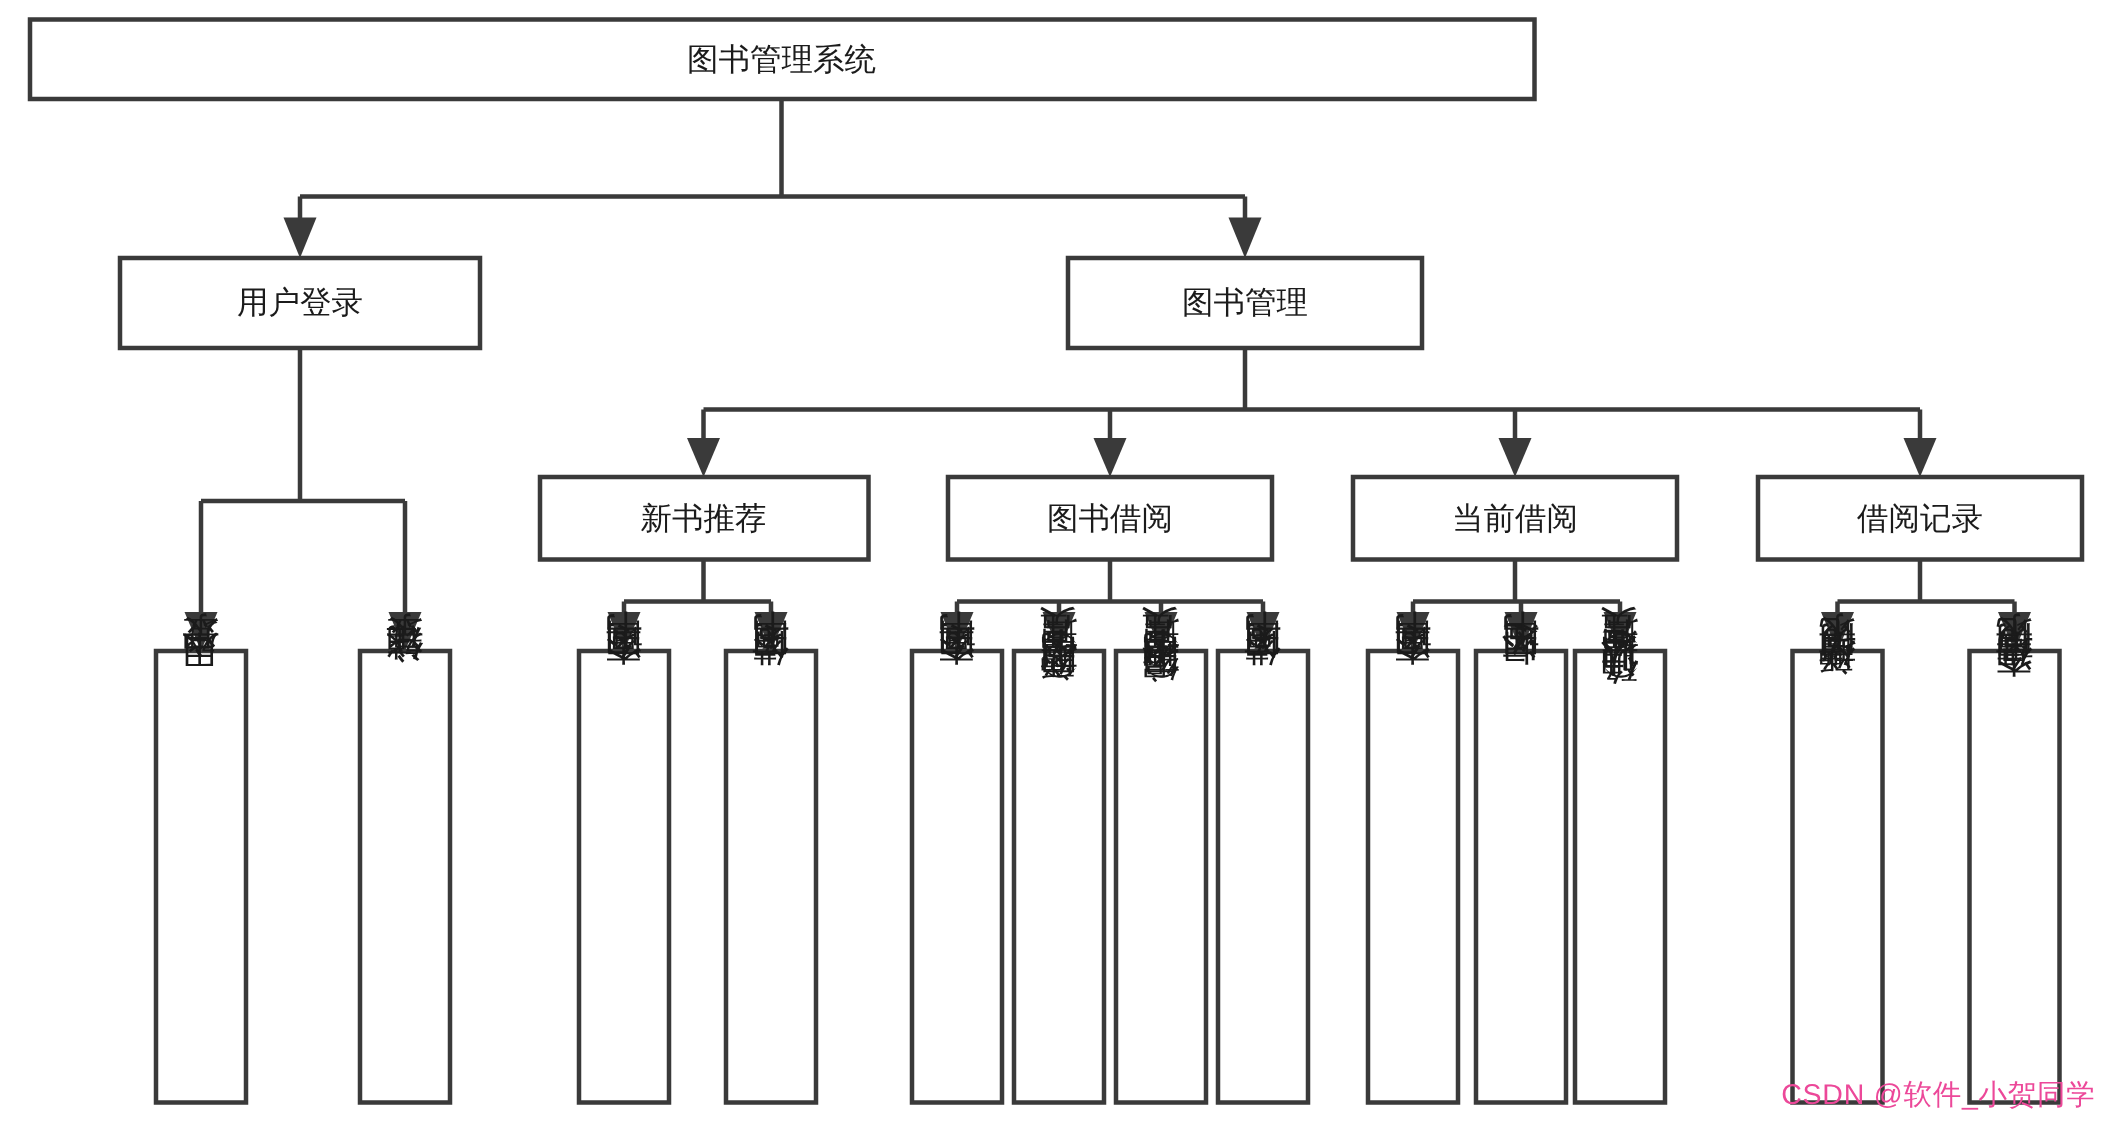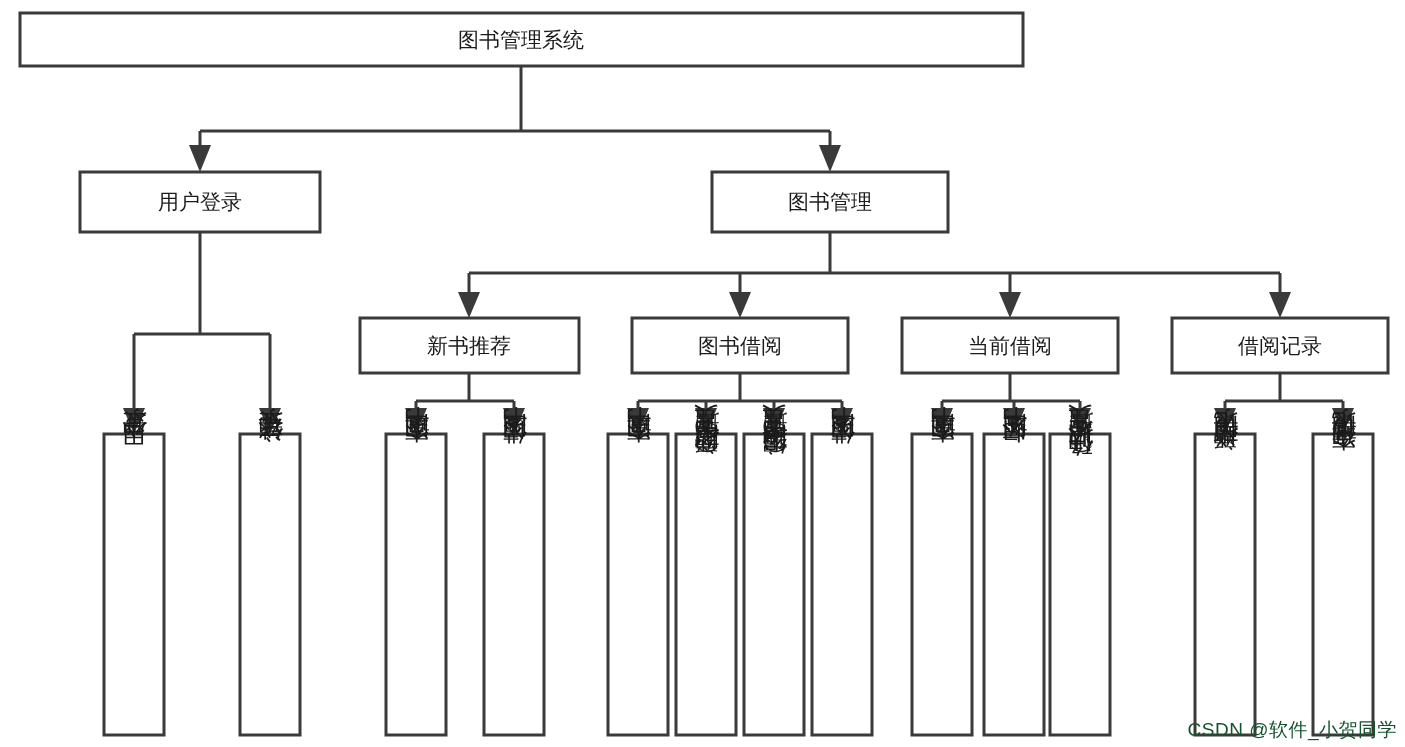--- a/index.html
+++ b/index.html
@@ -65,21 +65,21 @@
     color: #1b1b1b;
     white-space: nowrap;
     transform: rotate(180deg);
   }
   .watermark {
     position: absolute;
     right: 8px;
     bottom: 4px;
     font-family: "Liberation Sans", "DejaVu Sans", sans-serif;
     font-size: 19px;
-    color: #14532d;
+    color: #ec4899;
     letter-spacing: 0.5px;
     white-space: nowrap;
   }
 </style>
 </head>
 <body>
 
 <div id="diagram-root">
 
   <svg class="diagram" viewBox="0 0 1405 747" xmlns="http://www.w3.org/2000/svg">

